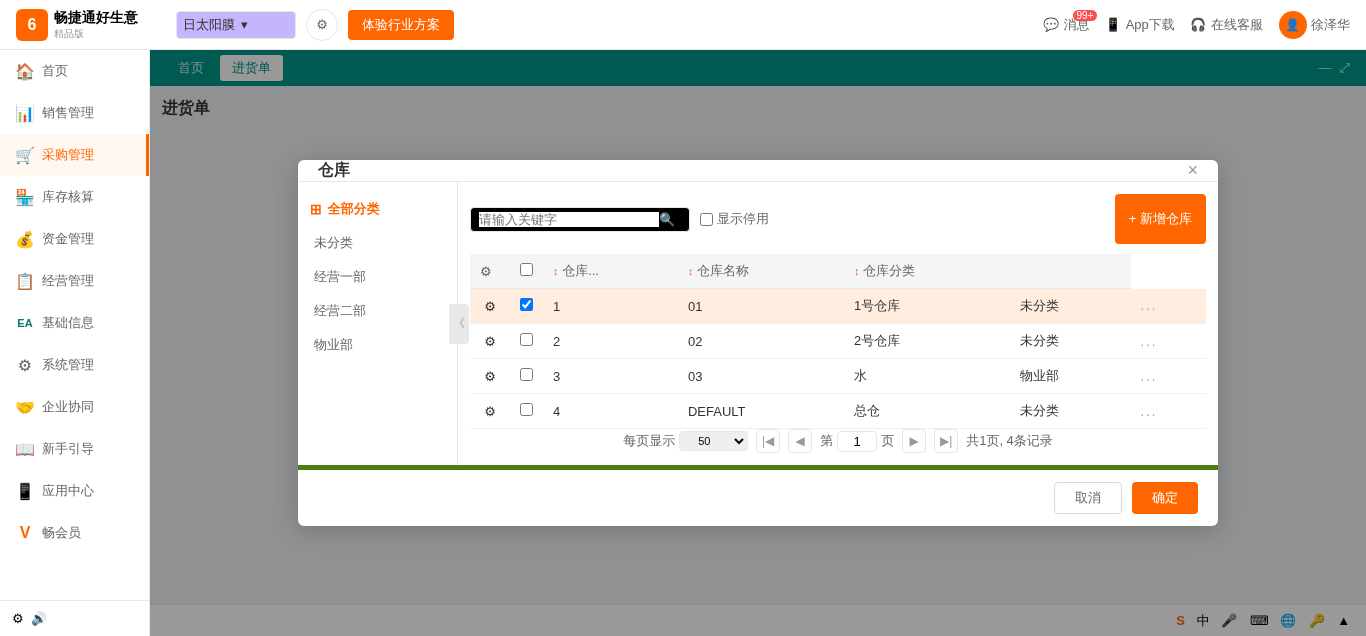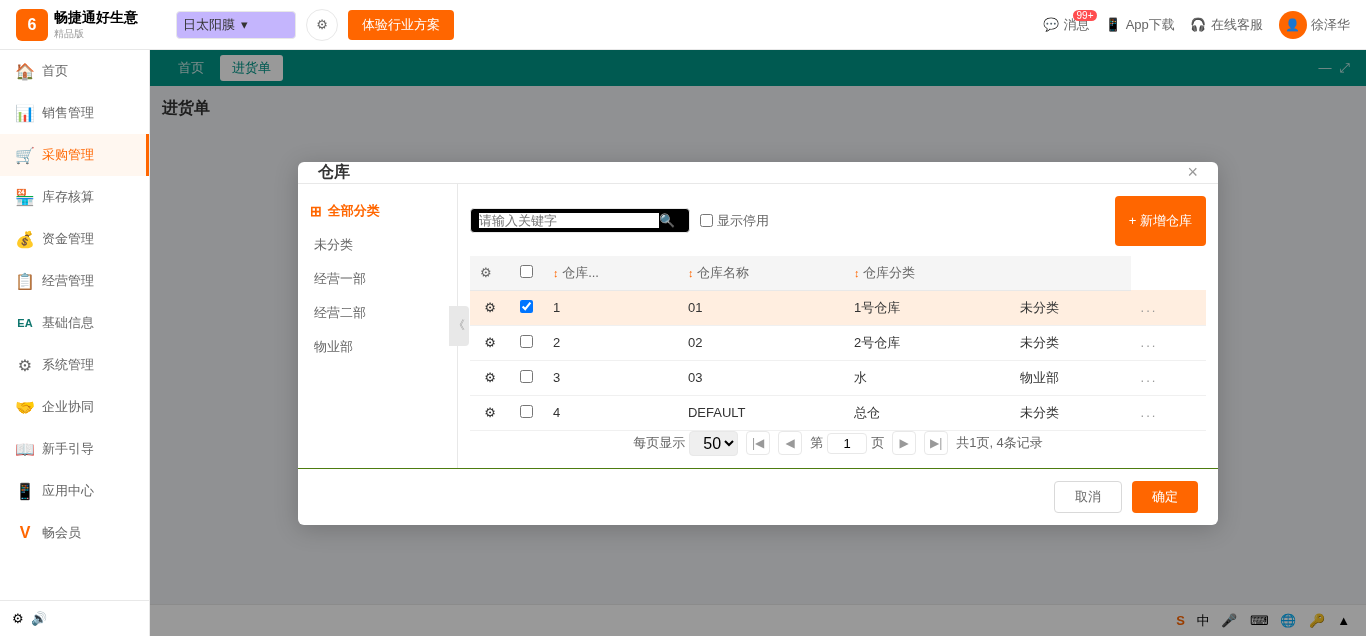--- a/index.html
+++ b/index.html
@@ -377,23 +377,22 @@
       color: #666;
     }
     .page-size-select {
       display: flex;
       align-items: center;
       gap: 4px;
     }
     .page-size-select select {
       border: 1px solid #e8e8e8;
       border-radius: 4px;
-      padding: 2px 0;
-      font-size: 16px;
-      text-align: right;
+      padding: 2px 14px;
+      font-size: 11px;
     }
     .page-btn {
       width: 24px;
       height: 24px;
       border: 1px solid #e8e8e8;
       border-radius: 4px;
       display: flex;
       align-items: center;
       justify-content: center;
       cursor: pointer;
@@ -409,21 +408,21 @@
       width: 40px;
       border: 1px solid #e8e8e8;
       border-radius: 4px;
       padding: 2px 6px;
       text-align: center;
       font-size: 13px;
     }
 
     
     .modal-footer {
-      border-top: 1px solid #4d7c0f;
+      border-top: 5px solid #4d7c0f;
       padding: 12px 20px;
       display: flex;
       justify-content: flex-end;
       gap: 10px;
     }
     .cancel-btn {
       padding: 6px 20px;
       border: 1px solid #d9d9d9;
       border-radius: 4px;
       background: #fff;

